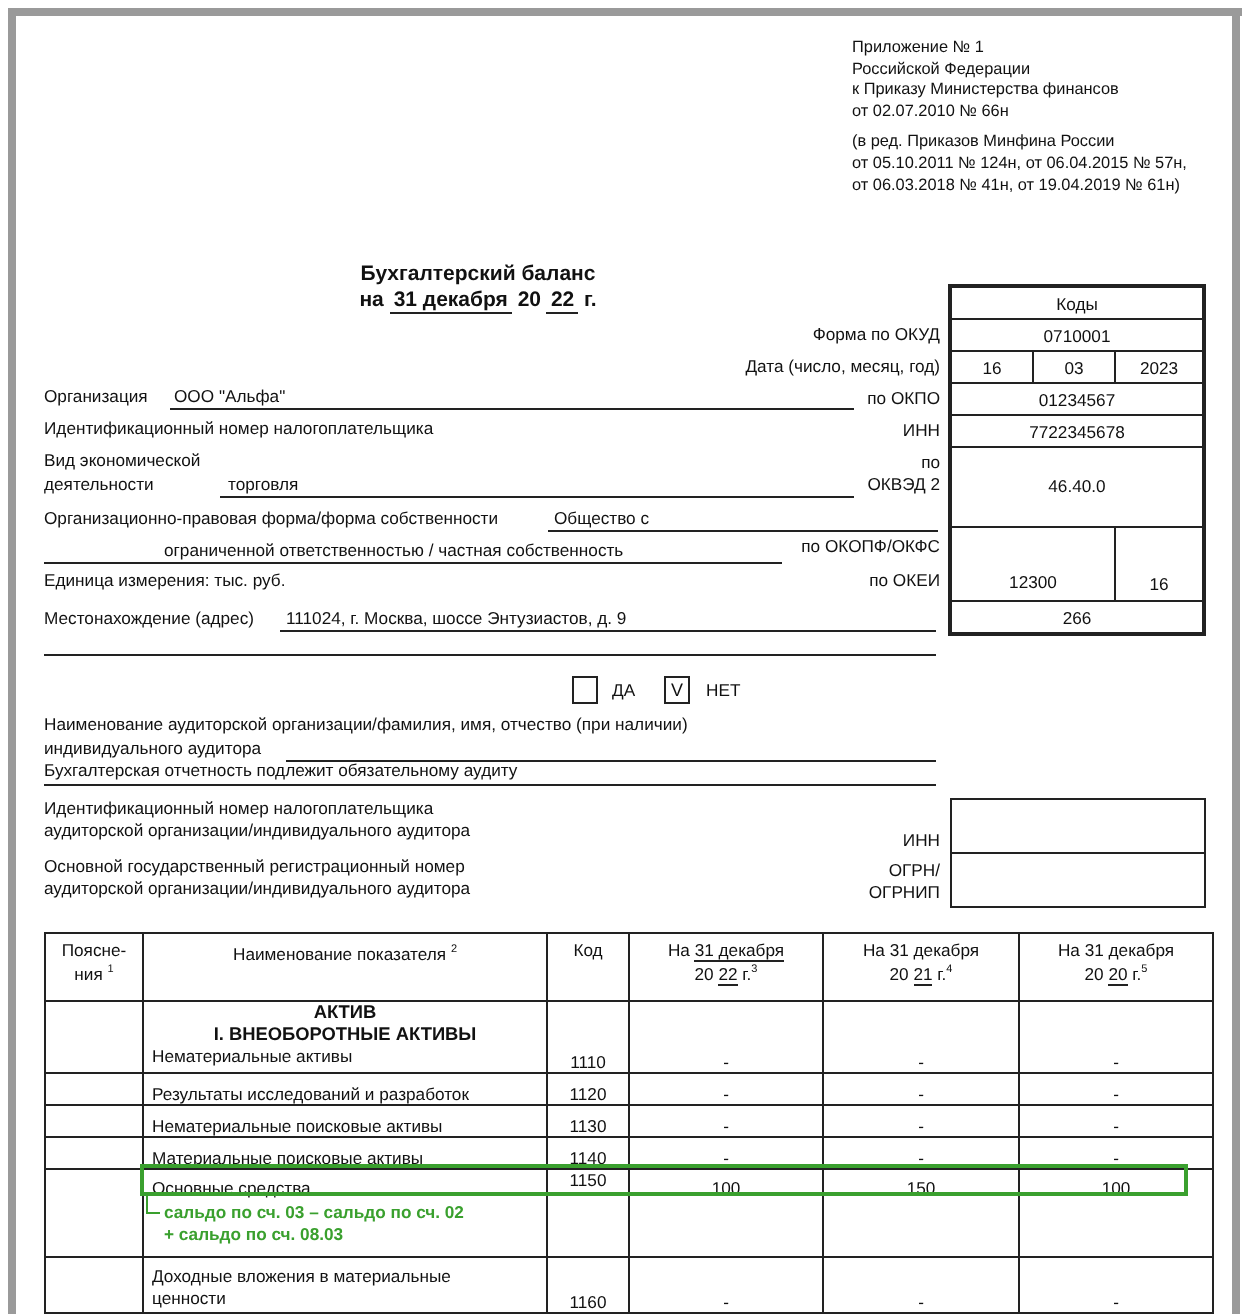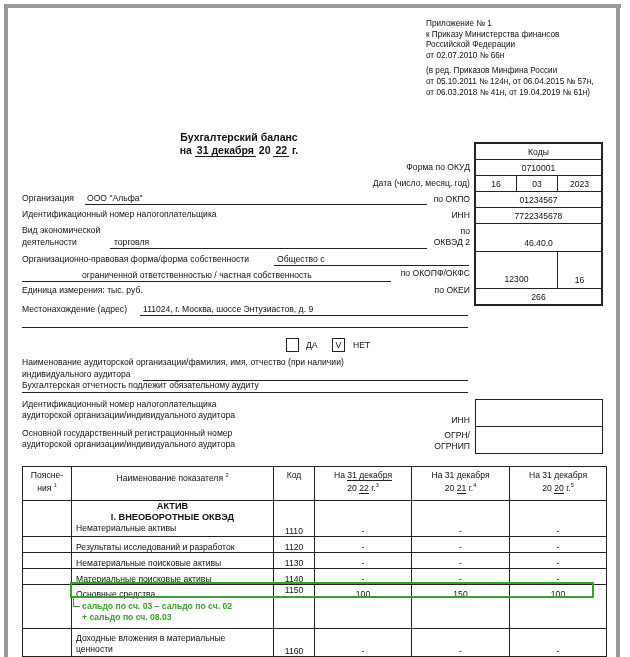--- a/index.html
+++ b/index.html
@@ -32,22 +32,22 @@
 </style>
 </head>
 <body>
 
 <div class="frame-top"></div>
 <div class="frame-left"></div>
 <div class="frame-right"></div>
 
 <div class="abs hdr-note">
   <p>Приложение № 1</p>
+  <p>Российской Федерации</p>
   <p>к Приказу Министерства финансов</p>
-  <p>Российской Федерации</p>
   <p>от 02.07.2010 № 66н</p>
   <p style="margin-top:5px">(в ред. Приказов Минфина России</p>
   <p>от 05.10.2011 № 124н, от 06.04.2015 № 57н,</p>
   <p>от 06.03.2018 № 41н, от 19.04.2019 № 61н)</p>
 </div>
 
 <div class="abs title">
   <div>Бухгалтерский баланс</div>
   <div>
     <span>на</span>
@@ -80,21 +80,21 @@
     <td style="width:40px">03</td>
     <td>2023</td>
   </tr>
   <tr>
         <td colspan="3">01234567</td>
       </tr>
   <tr>
         <td colspan="3">7722345678</td>
       </tr>
   <tr>
-        <td colspan="3" style="height:24px; vertical-align:bottom; padding-bottom:3px;">46.40.0</td>
+        <td colspan="3" style="height:24px; vertical-align:bottom; padding-bottom:15px;">46.40.0</td>
       </tr>
   <tr>
     <td colspan="2" style="height:32px; vertical-align:bottom; padding-bottom:4px;">12300</td>
     <td style="vertical-align:bottom; padding-bottom:3px;">16</td>
   </tr>
   <tr>
         <td colspan="3">266</td>
       </tr>
 </tbody>
   </table>
@@ -175,21 +175,21 @@
       <span>31 декабря</span><br>
       <span>20</span>
       <span class="u2">20</span>
       <span>г.</span><span class="sup">5</span>
     </td>
   </tr>
   <tr style="height:36px;">
     <td></td>
     <td style="padding-bottom:2px; line-height:11px;">
       <div style="text-align:center; font-weight:bold; font-size:9.2px;">АКТИВ</div>
-      <div style="text-align:center; font-weight:bold; font-size:9.2px;">I. ВНЕОБОРОТНЫЕ ОКВЭД</div>
+      <div style="text-align:center; font-weight:bold; font-size:9.2px;">I. ВНЕОБОРОТНЫЕ АКТИВЫ</div>
       <div>Нематериальные активы</div>
     </td>
     <td class="c">1110</td>
     <td class="c">-</td>
     <td class="c">-</td>
     <td class="c">-</td>
   </tr>
   <tr style="height:16px;">
     <td></td>
     <td>Результаты исследований и разработок</td>

